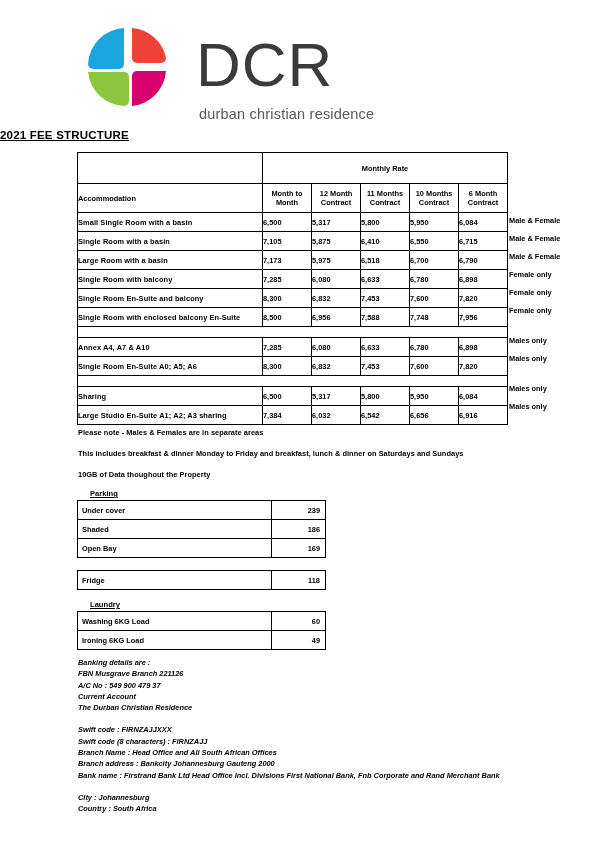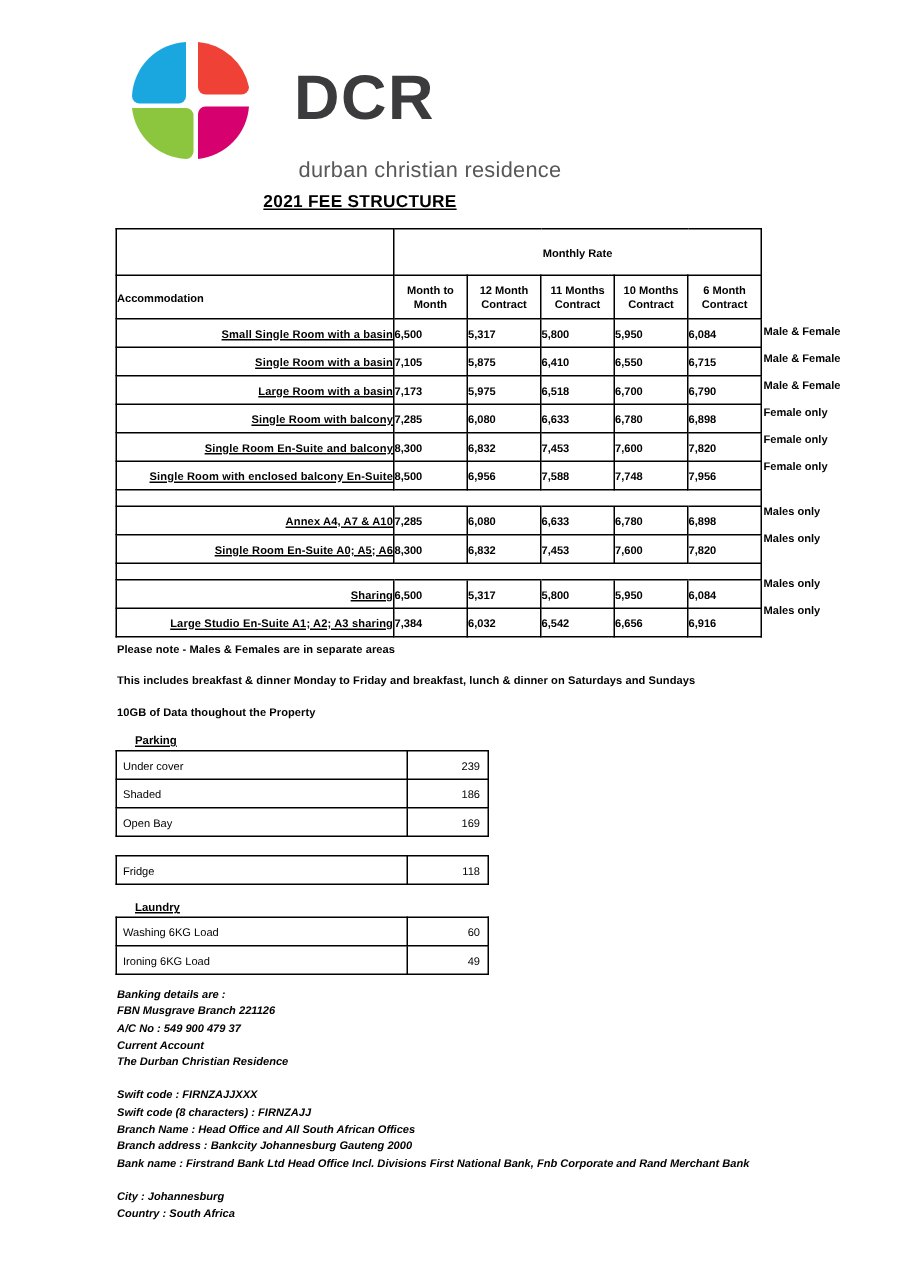--- a/index.html
+++ b/index.html
@@ -34,22 +34,22 @@
     position: absolute;
     left: 84px;
     top: 6px;
     width: 86px;
     height: 86px;
   }
   .logo-wordmark {
     position: absolute;
     left: 196px;
     top: 16px;
-    font-size: 42px;
-    font-weight: bold;
+    font-size: 62px;
+    font-weight: normal;
     letter-spacing: 1px;
     color: #3b3b3d;
     line-height: 62px;
     font-family: "Liberation Sans", sans-serif;
   }
   .logo-tagline {
     position: absolute;
     left: 199px;
     top: 88px;
     font-size: 14.5px;
@@ -57,21 +57,20 @@
     letter-spacing: 0.2px;
     font-family: "Liberation Sans", sans-serif;
   }
 
   
   .doc-title {
     position: absolute;
     left: 0;
     top: 129px;
     width: 480px;
-    text-align: center;
     font-size: 11.5px;
     font-weight: bold;
     text-decoration: underline;
     letter-spacing: 0.2px;
   }
 
   
   .fee-table-wrap {
     position: absolute;
     left: 77px;
@@ -88,25 +87,24 @@
     border: 1px solid #000;
     padding: 0;
     font-weight: bold;
     font-size: 7.4px;
     vertical-align: middle;
   }
   .col-acc { width: 185px; }
   .col-rate { width: 49px; }
 
   td.acc-cell {
-    text-align: right;
+    text-align: left;
     padding: 0 0 0 4px;
     height: 18px;
     letter-spacing: 0.1px;
-    text-decoration: underline;
   }
   td.num-cell {
     text-align: left;
     padding: 0 5px 0 0;
     height: 18px;
   }
   th.blank-corner {
     border: none;
     height: 30px;
   }
@@ -194,21 +192,21 @@
     padding-left: 12px;
   }
   table.small {
     border-collapse: collapse;
     table-layout: fixed;
     width: 237px;
     font-size: 7.4px;
   }
   table.small td {
     border: 1px solid #000;
-    font-weight: normal;
+    font-weight: bold;
     font-size: 7.4px;
     height: 18px;
     padding: 0;
   }
   table.small td.lbl {
     text-align: left;
     padding-left: 4px;
     width: 189px;
   }
   table.small td.val {

